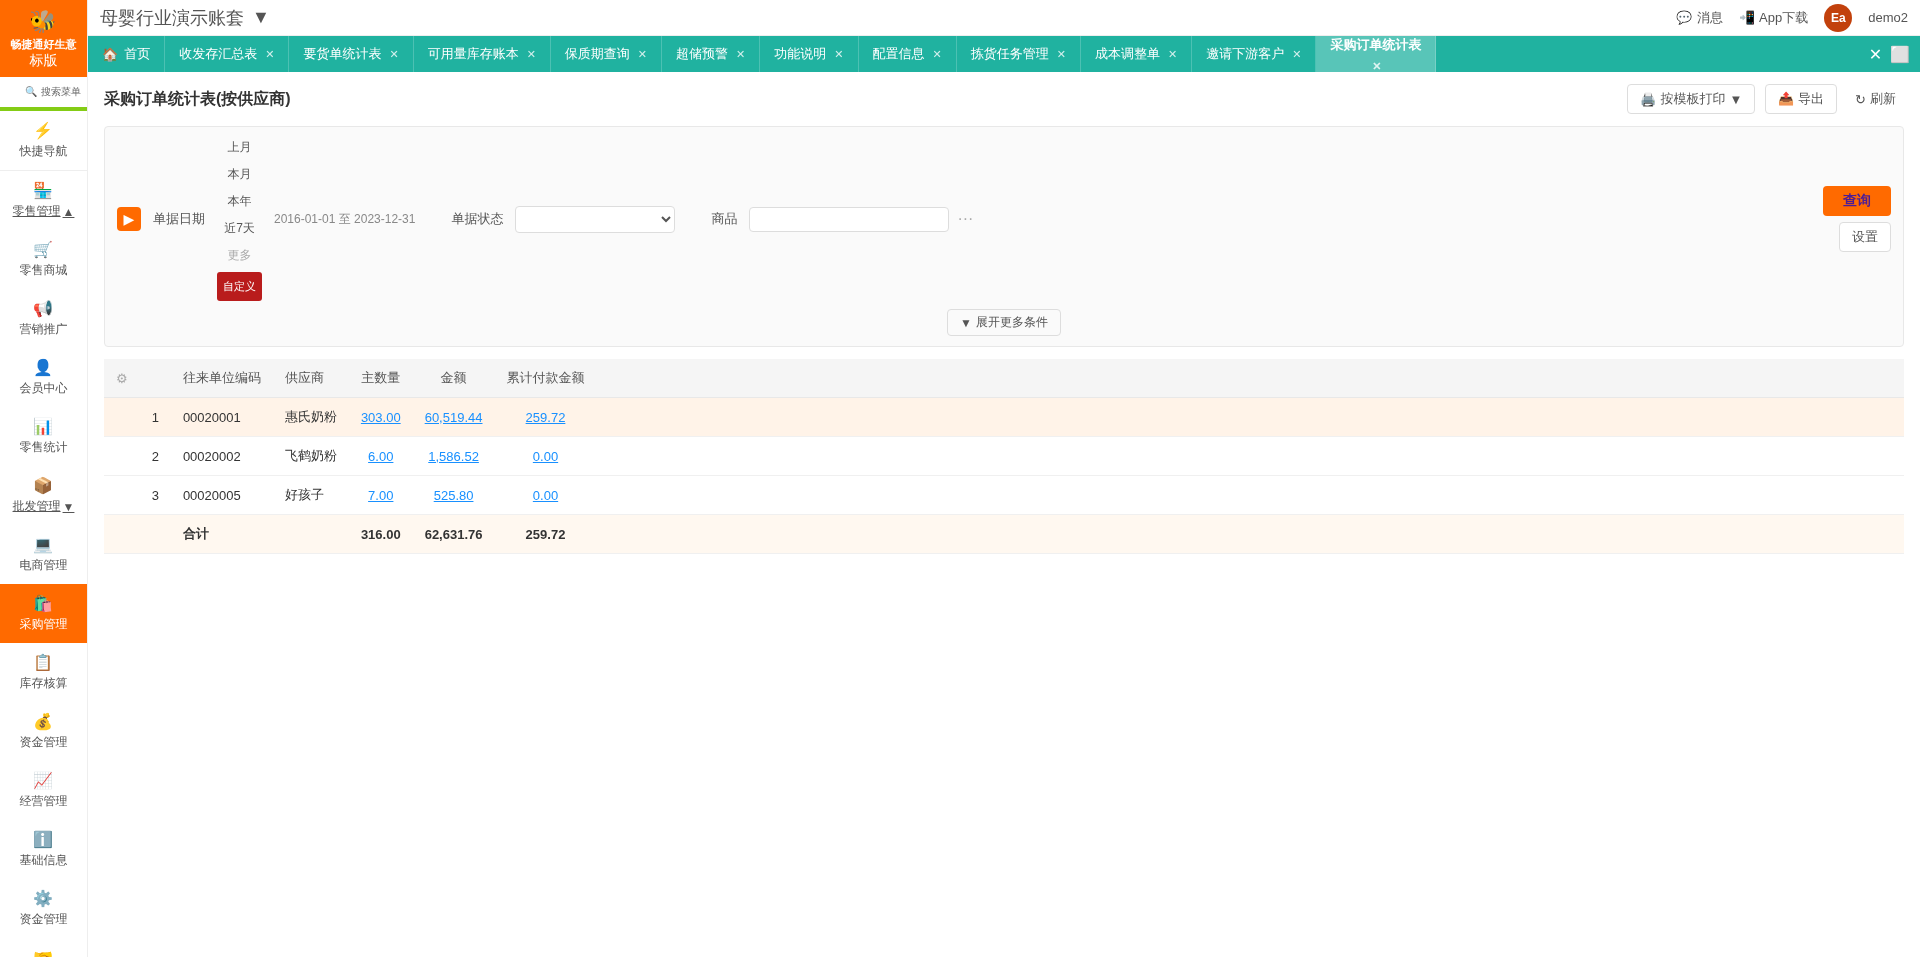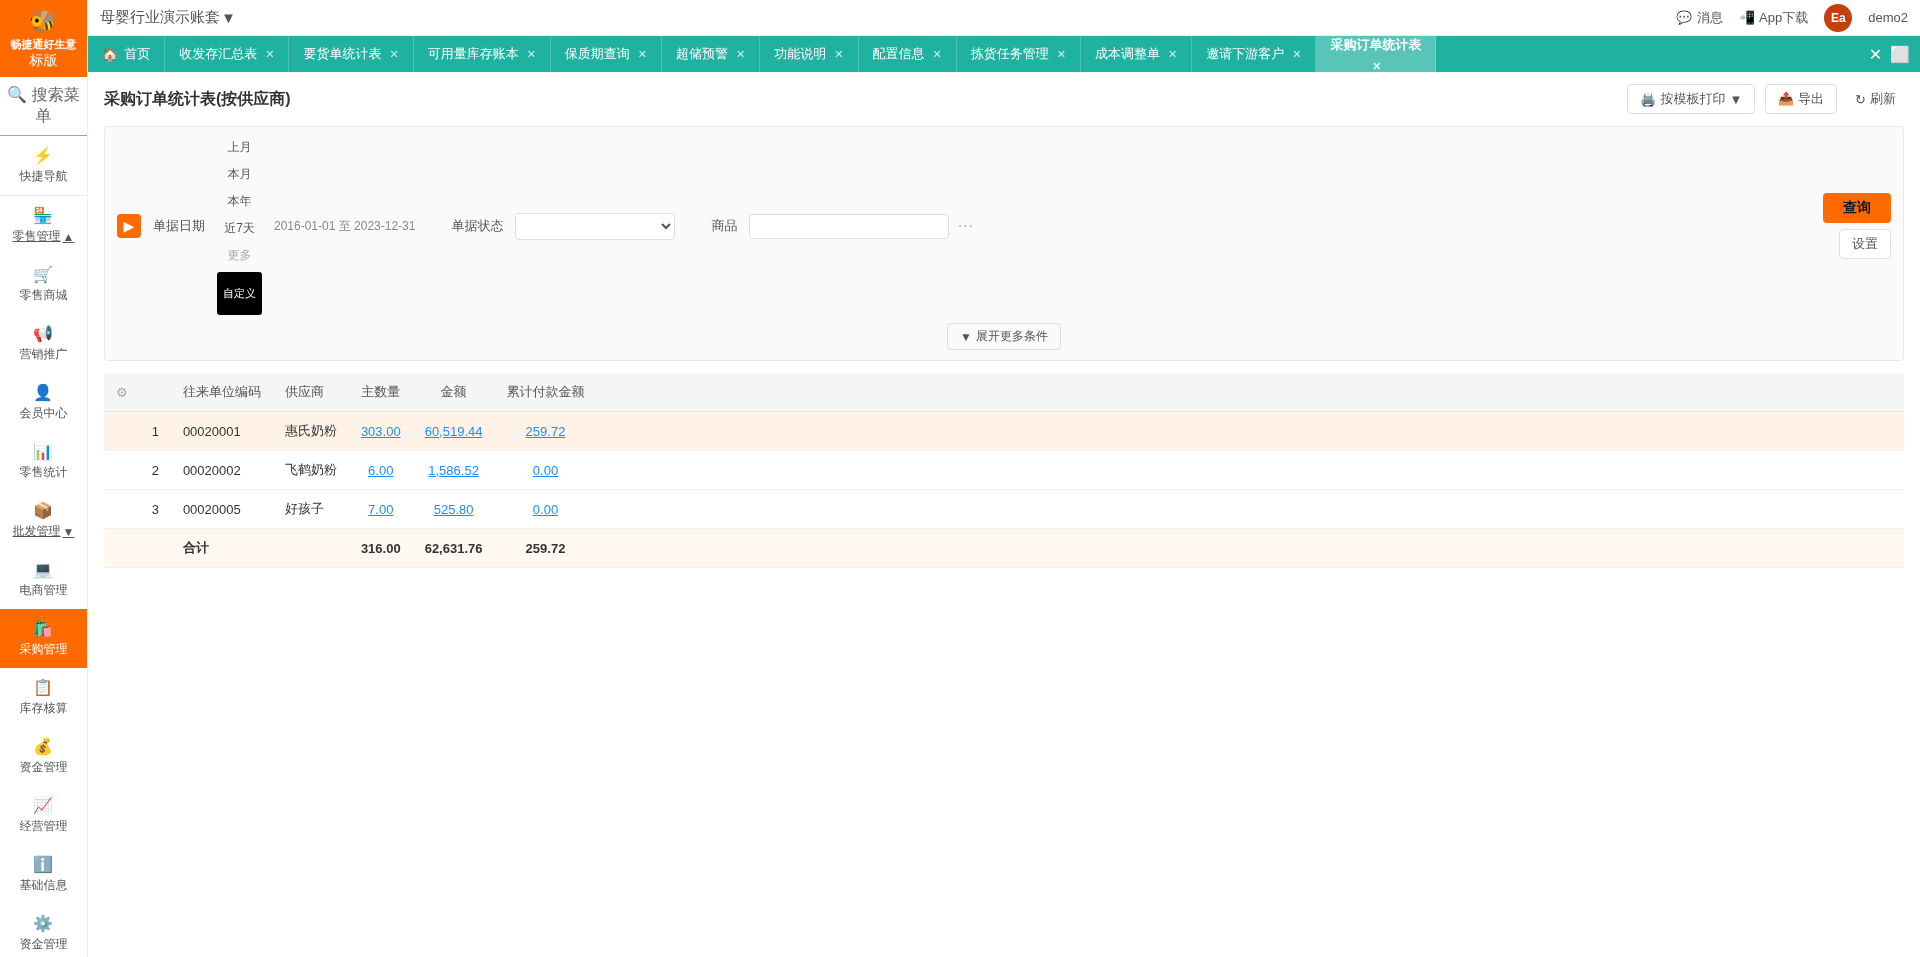--- a/index.html
+++ b/index.html
@@ -24,23 +24,23 @@
       font-size: 11px;
       font-weight: bold;
       line-height: 1.3;
     }
     .sidebar-logo .logo-icon {
       font-size: 22px;
       display: block;
     }
     .sidebar-search {
       padding: 8px 6px;
-      border-bottom: 1px solid #84cc16;
-      text-align: center;
-      font-size: 16px;
+      border-bottom: 4px solid #84cc16;
+      text-align: right;
+      font-size: 10px;
       color: #666;
       cursor: pointer;
     }
     .sidebar-nav-group {
       border-bottom: 1px solid #eee;
     }
     .sidebar-item {
       padding: 10px 4px;
       text-align: center;
       font-size: 12px;
@@ -76,22 +76,22 @@
       display: flex;
       align-items: center;
       justify-content: space-between;
       padding: 0 12px;
       height: 36px;
       flex-shrink: 0;
     }
     .top-bar-left {
       display: flex;
       align-items: center;
-      gap: 1px;
-      font-size: 15px;
+      gap: 8px;
+      font-size: 18px;
       color: #555;
     }
     .top-bar-right {
       display: flex;
       align-items: center;
       gap: 16px;
       font-size: 13px;
       color: #555;
     }
     .top-bar-right .user-avatar {
@@ -200,21 +200,21 @@
       padding: 5px 8px;
       cursor: pointer;
       font-size: 13px;
       color: #555;
       display: flex;
       align-items: center;
       gap: 4px;
     }
     .btn-query {
       background: #ff6a00;
-      color: #0f172a;
+      color: #4c1d95;
       border: none;
       padding: 6px 20px;
       border-radius: 4px;
       cursor: pointer;
       font-size: 14px;
       font-weight: bold;
     }
     .btn-settings {
       border: 1px solid #ddd;
       background: #fff;
@@ -266,24 +266,24 @@
       flex-direction: column;
     }
     .date-shortcut {
       font-size: 12px;
       color: #555;
       cursor: pointer;
       padding: 2px 4px;
     }
     .date-shortcut.more { color: #aaa; }
     .custom-tag {
-      background: #000000;
+      background: #b91c1c;
       color: #fff;
       font-size: 11px;
-      padding: 14px 6px;
+      padding: 7px 6px;
       border-radius: 3px;
     }
     .date-range {
       font-size: 12px;
       color: #888;
     }
     .filter-select {
       border: 1px solid #ddd;
       background: #fff;
       padding: 4px 8px;

